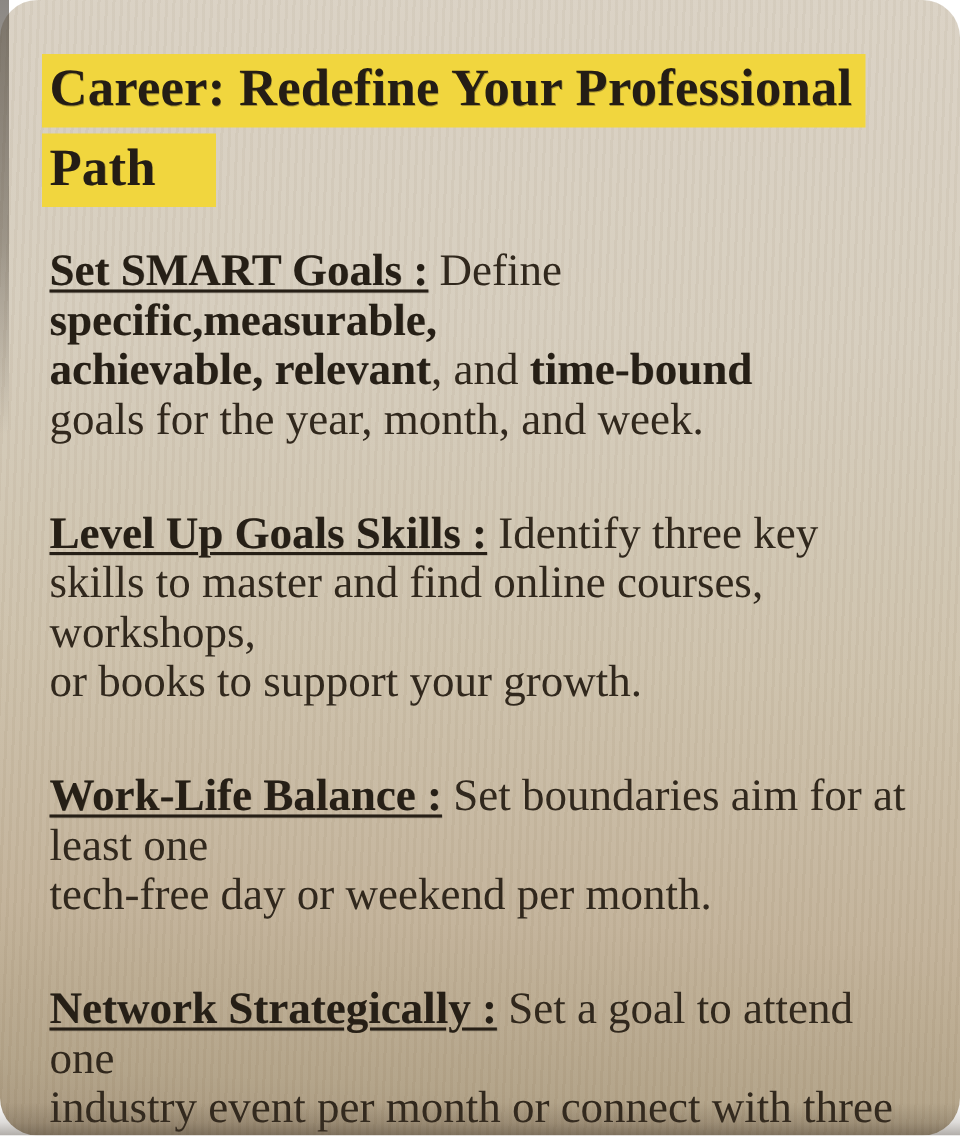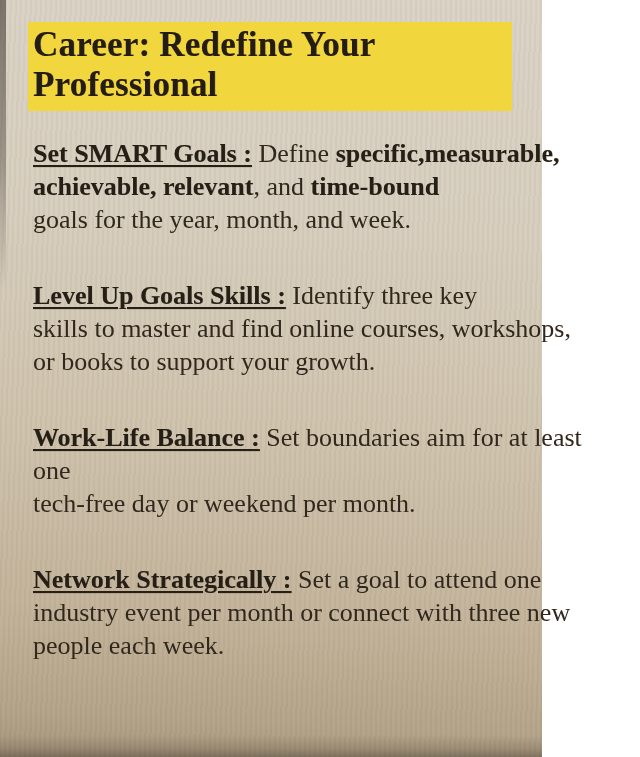--- a/index.html
+++ b/index.html
@@ -4,37 +4,38 @@
 <style>
   html, body { margin: 0; padding: 0; }
   body {
     width: 640px;
     height: 757px;
     overflow: hidden;
     font-family: "Liberation Serif", "DejaVu Serif", serif;
   }
   .page {
     position: relative;
-    width: 542px;
+    width: 640px;
     height: 757px;
     box-sizing: border-box;
-    padding: 22px 30px 0 33px;
+    padding: 36px 30px 0 33px;
     background:
       
       repeating-linear-gradient(92deg,
         rgba(125, 105, 80, 0.05) 0px, rgba(125, 105, 80, 0.05) 2px,
         rgba(255, 255, 255, 0.03) 2px, rgba(255, 255, 255, 0.03) 5px),
       
       linear-gradient(183deg,
         #dad2c4 0%,
         #d6cdbd 30%,
         #cdc1ab 58%,
         #c2b299 80%,
         #b2a287 94%,
         #a3937a 100%);
+    border-radius: 25px;
   }
   
   .page::before {
     content: "";
     position: absolute;
     left: 0; top: 0;
     width: 6px; height: 290px;
     background: linear-gradient(180deg,
       rgba(45, 38, 30, 0.55) 0%,
       rgba(45, 38, 30, 0.35) 55%,
@@ -65,21 +66,21 @@
     display: table;
     background: #f1d63e;
     padding: 3px 9px 6px 5px;
     margin-left: -5px;
     margin-bottom: 4px;
     text-shadow: 0.4px 0.4px 0 rgba(36, 29, 21, 0.35);
   }
   .hl2 { padding-right: 40px; }
   .section {
     margin: 0 0 43px 0;
-    font-size: 26px;
+    font-size: 30px;
     line-height: 33px;
     color: #31281d;
     white-space: pre-wrap;
     width: 585px;
   }
   .heading {
     font-weight: bold;
     color: #261f16;
     text-decoration: underline;
     text-decoration-thickness: 2px;
@@ -91,20 +92,21 @@
     color: #261f16;
     text-shadow: 0.3px 0.3px 0 rgba(38, 31, 22, 0.3);
   }
 </style>
 </head>
 <body>
 
 <div class="page">
   <h1 class="title">
     <span class="hl">Career: Redefine Your Professional</span>
+    <span class="hl hl2">Path</span>
   </h1>
   <div id="sections">
       <p class="section"><span class="heading">Set SMART Goals :</span><span class="run"> Define </span><span class="run bold">specific,measurable,
 achievable, relevant</span><span class="run">, and </span><span class="run bold">time-bound</span><span class="run">
 goals for the year, month, and week.</span></p>
       <p class="section"><span class="heading">Level Up Goals Skills :</span><span class="run"> Identify three key
 skills to master and find online courses, workshops,
 or books to support your growth.</span></p>
       <p class="section"><span class="heading">Work-Life Balance :</span><span class="run"> Set boundaries aim for at least one
 tech-free day or weekend per month.</span></p>

